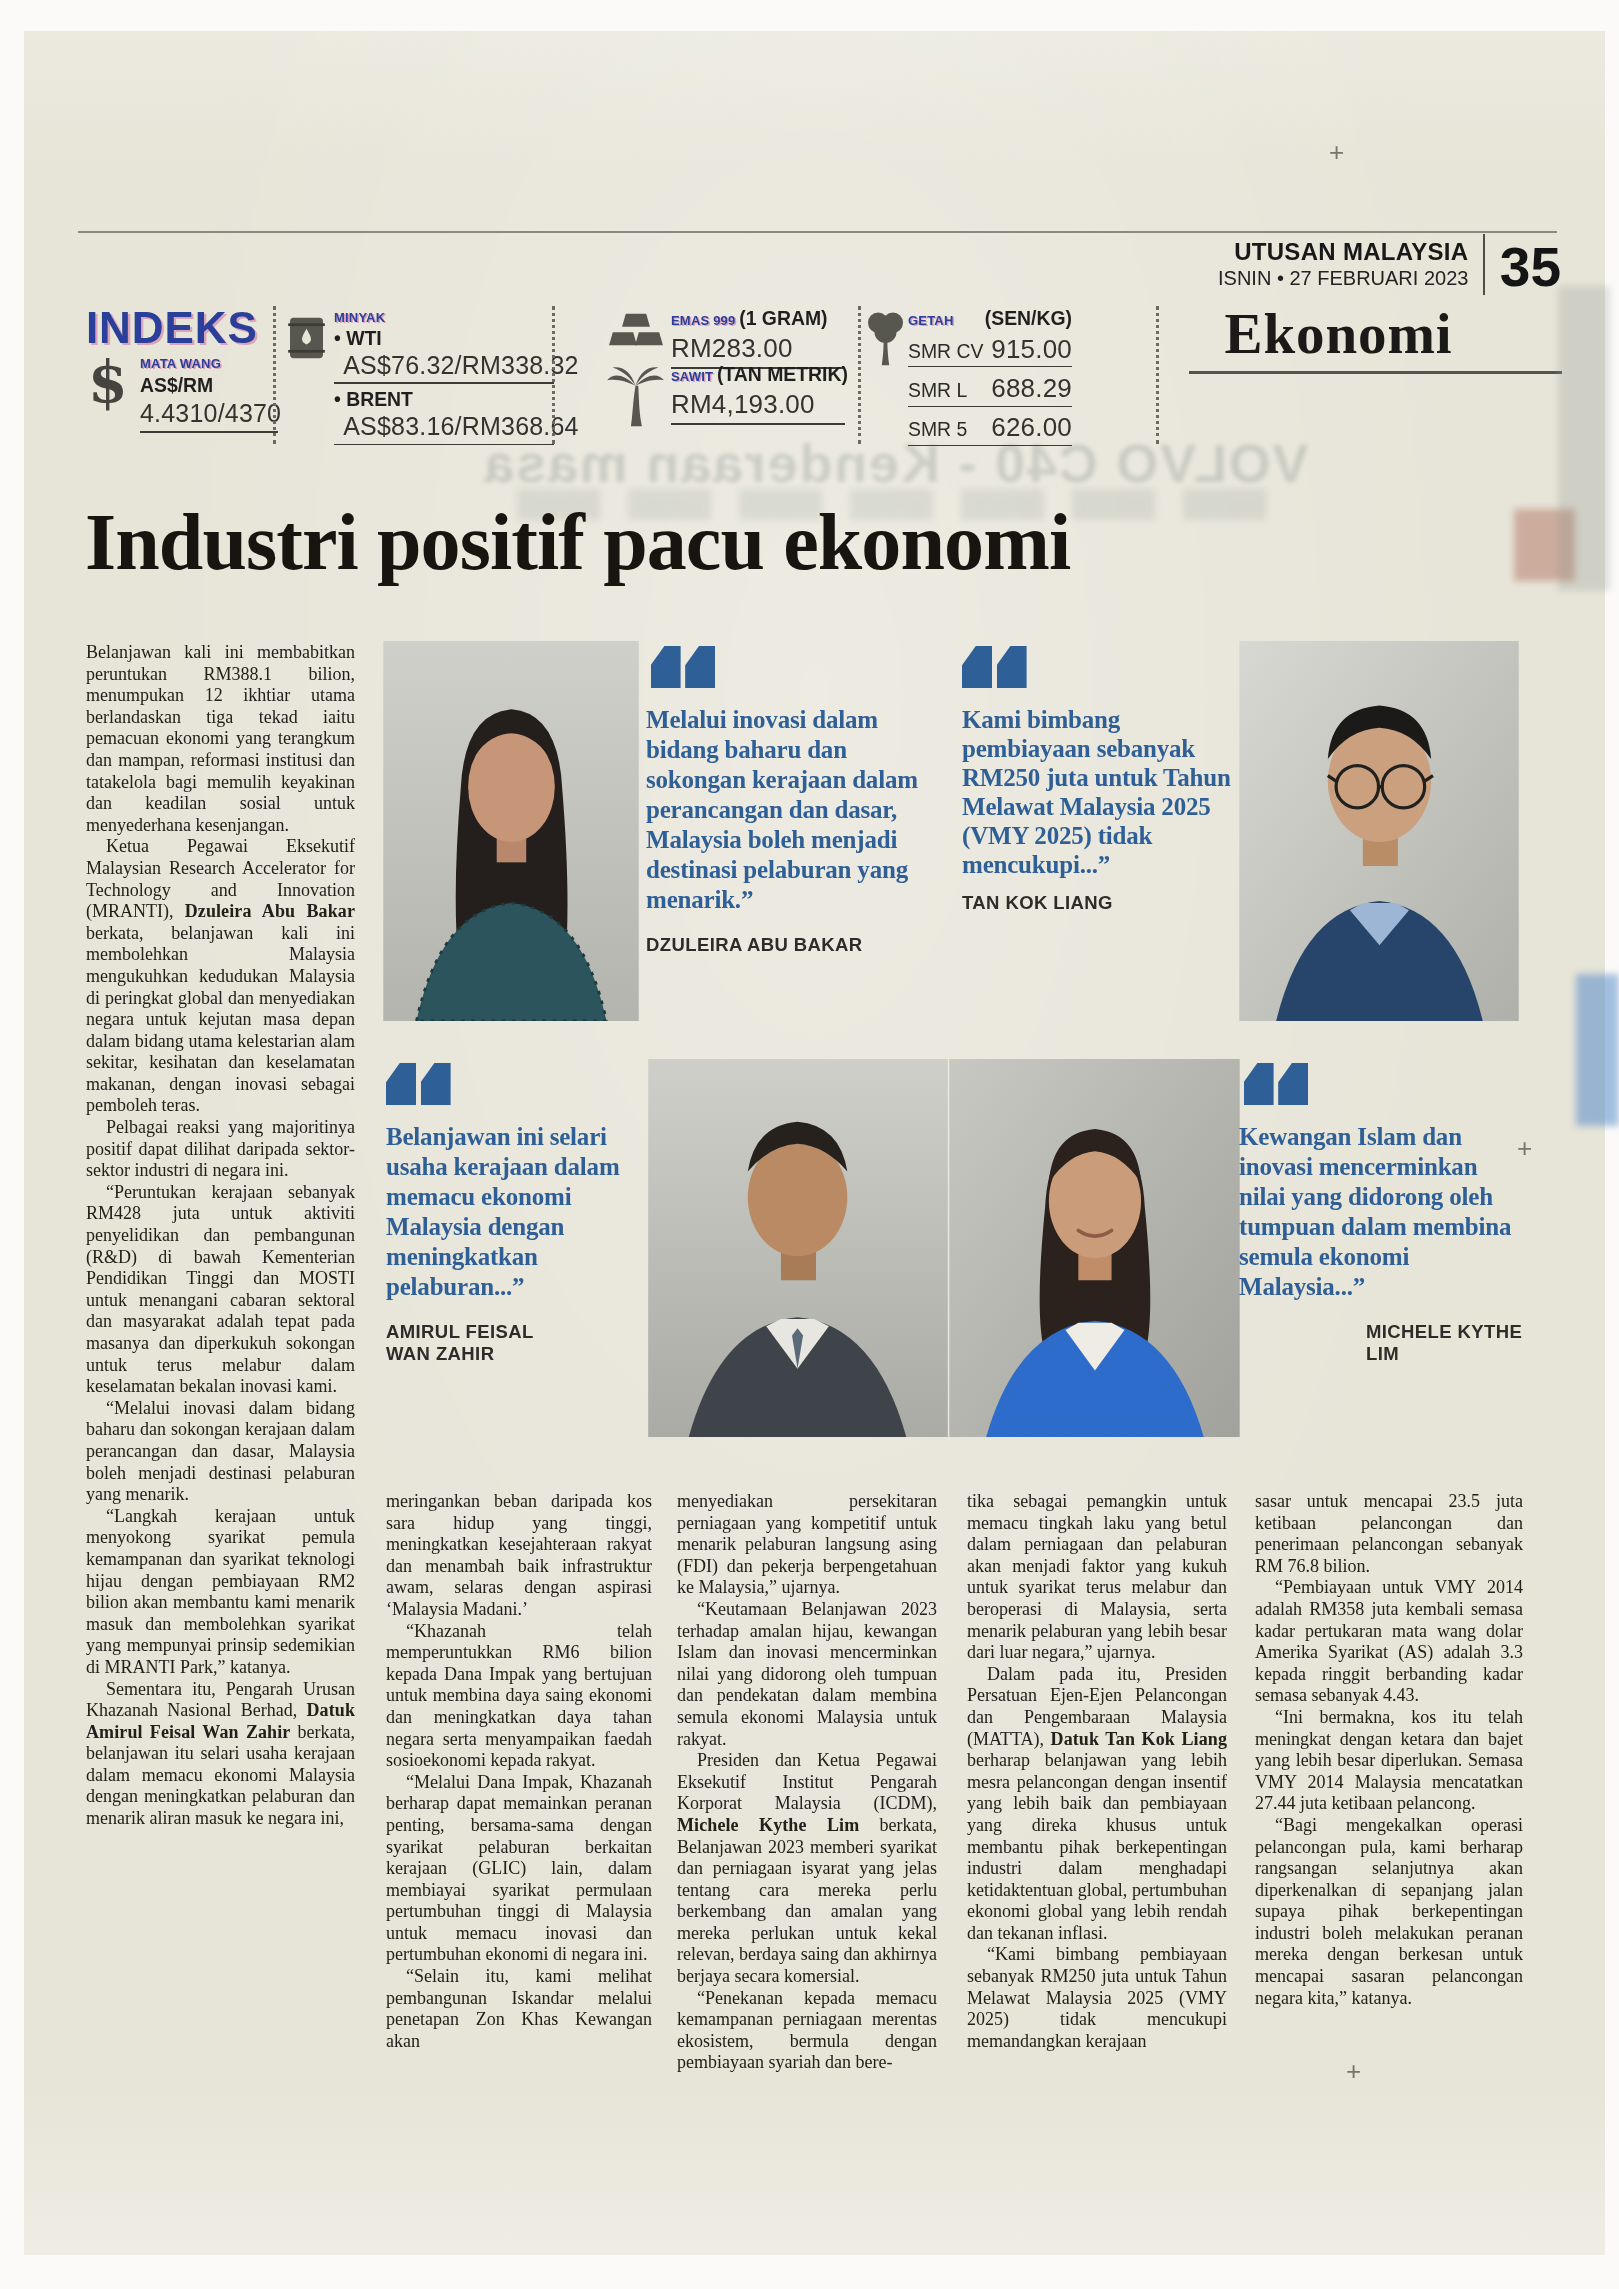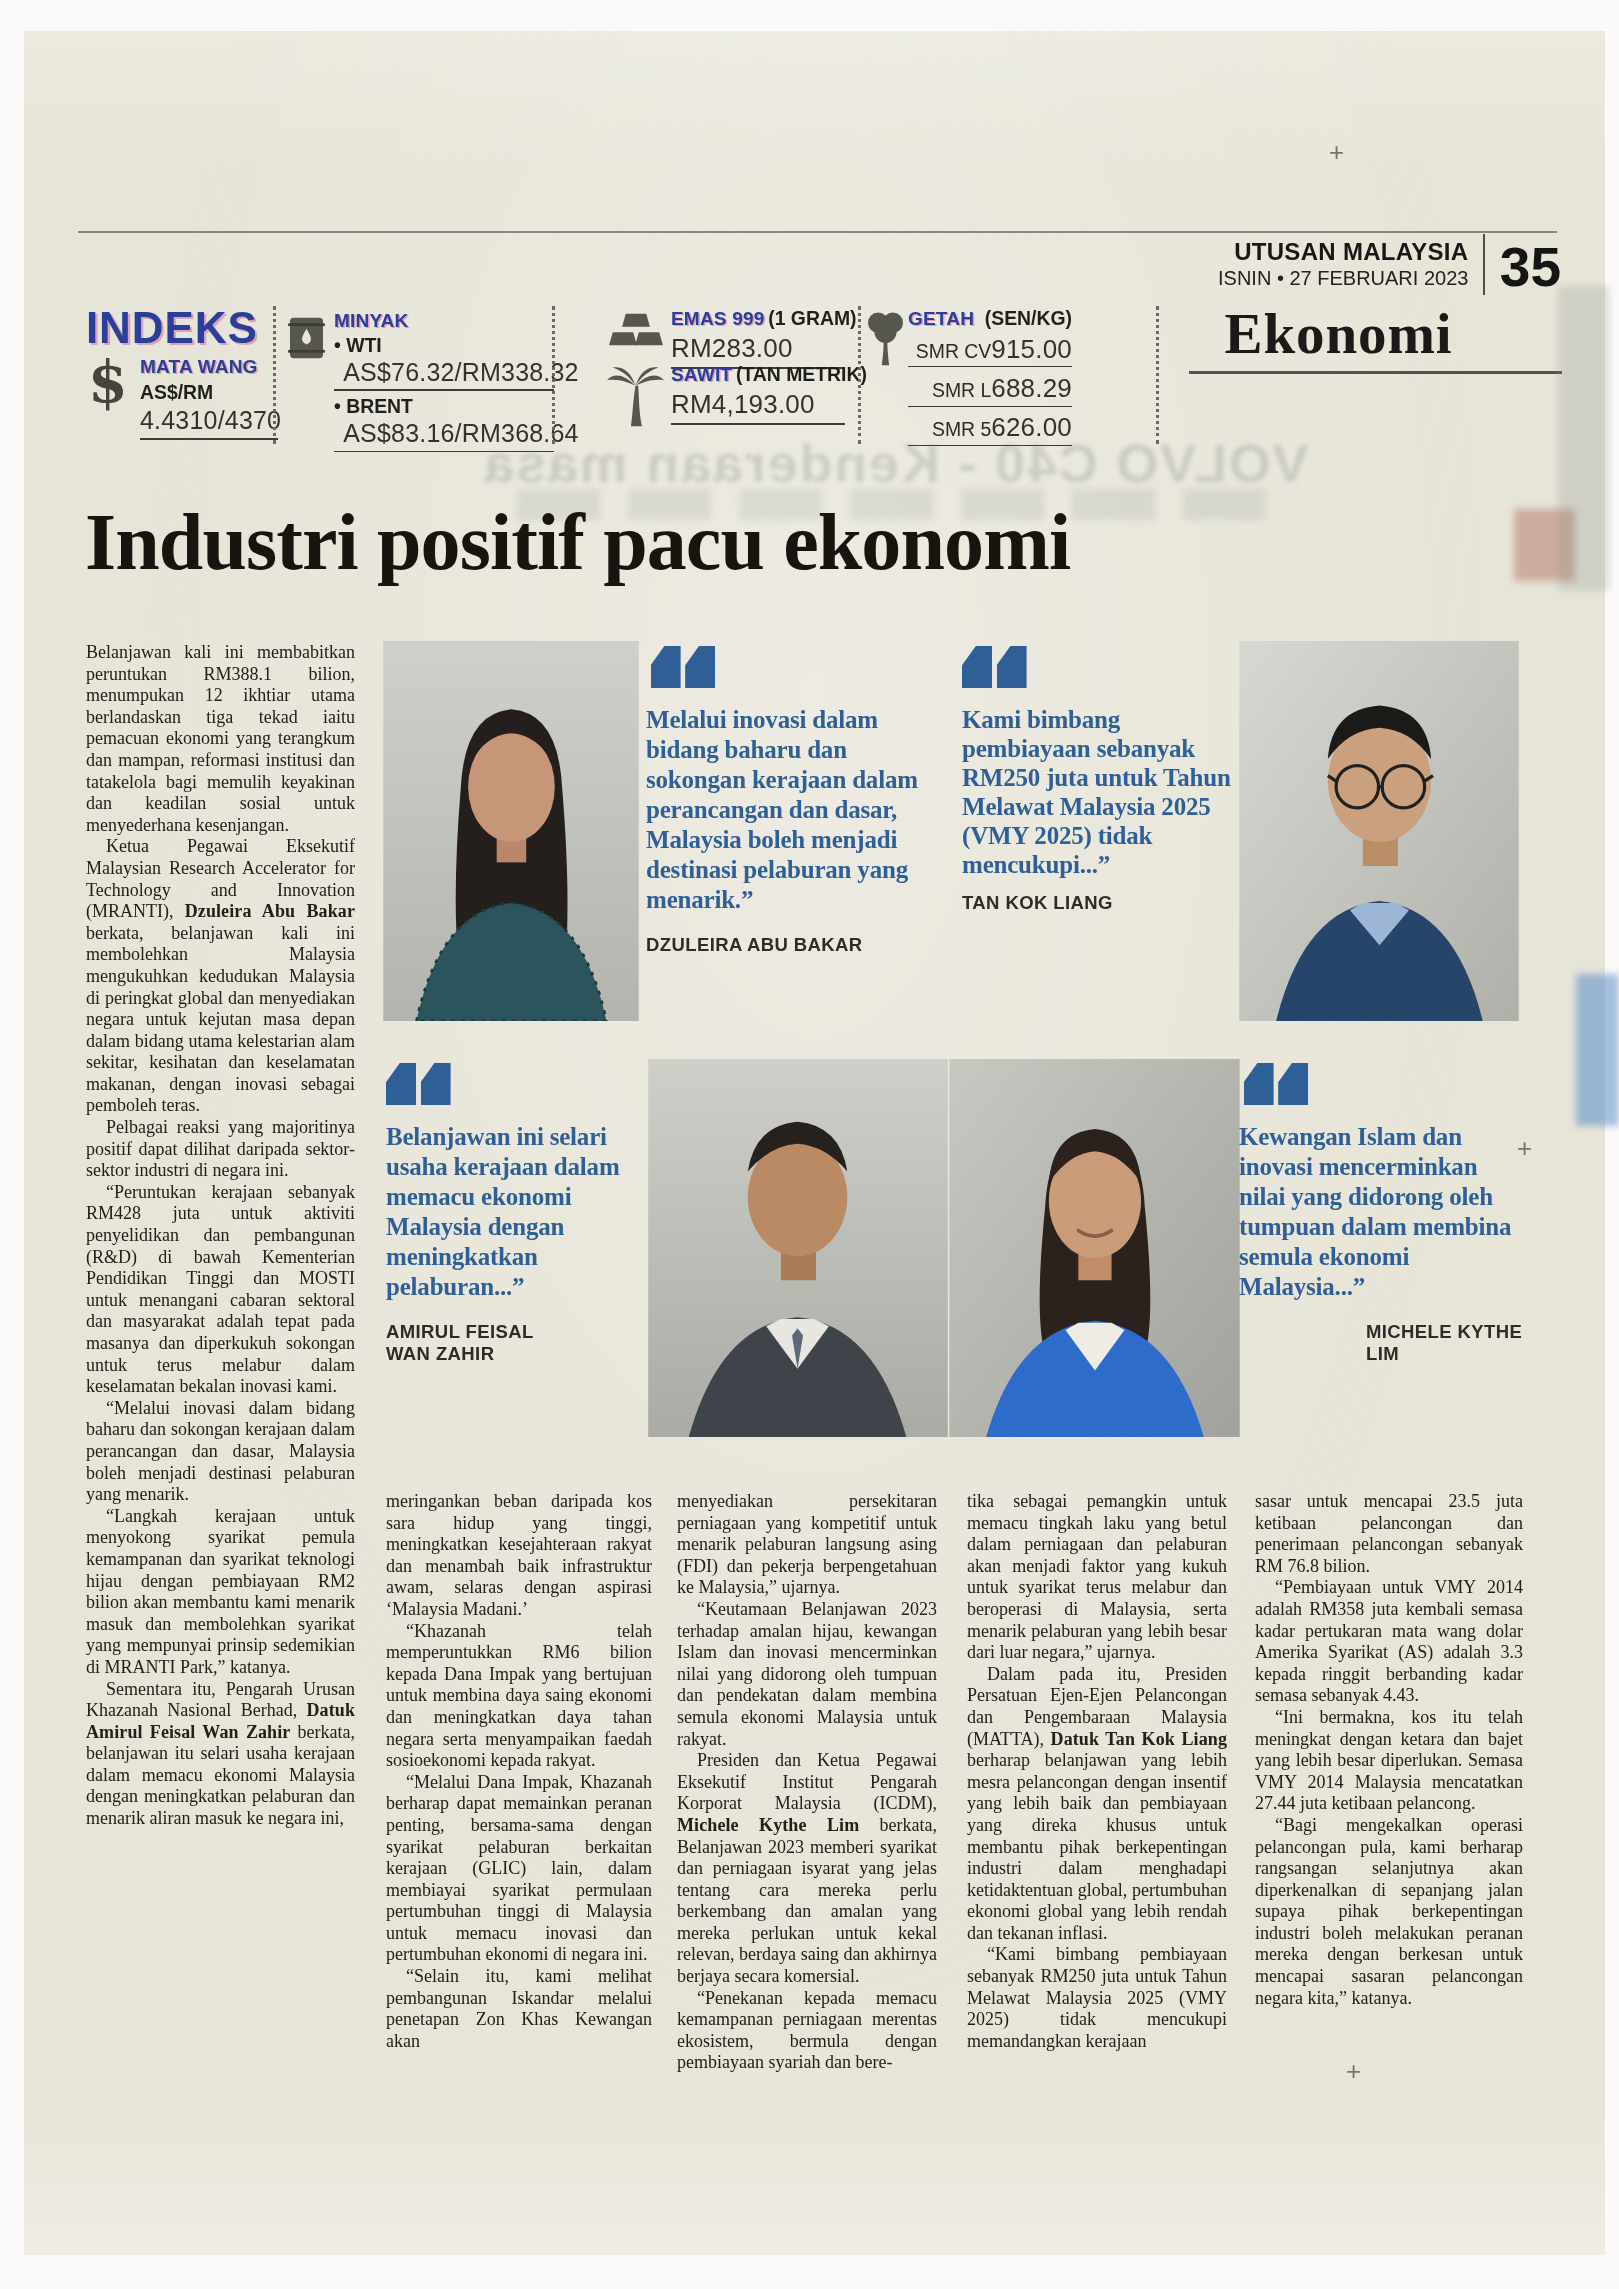--- a/index.html
+++ b/index.html
@@ -26,30 +26,30 @@
   .mast-div{width:1.8px;background:#4d4d4a;}
   .mast-page{font-weight:bold;font-size:55px;color:#151515;line-height:1;padding-top:6px;}
   .mast-section{font-family:"Liberation Serif",serif;font-weight:bold;font-size:57px;color:#1b1a18;
     text-align:center;margin-top:5.5px;padding-right:65px;letter-spacing:0.9px;}
   .mast-rule{position:absolute;left:1189px;top:371px;width:373px;height:2.8px;background:#55534d;}
   
   .sans{font-family:"Liberation Sans","DejaVu Sans",sans-serif;}
   .indeks-title{position:absolute;left:86px;top:303px;font-family:"Liberation Sans",sans-serif;
     font-weight:900;font-size:44px;color:var(--label-blue);letter-spacing:0.9px;
     text-shadow:2.3px 1.8px 0 rgba(194,58,140,.38);}
-  .blue-label{font-family:"Liberation Sans",sans-serif;font-weight:bold;font-size:19px;
+  .blue-label{font-family:"Liberation Sans",sans-serif;font-weight:bold;font-size:13px;
     color:var(--label-blue);text-shadow:1.5px 1.1px 0 rgba(194,58,140,.42);letter-spacing:0.2px;}
   .blk-label{font-family:"Liberation Sans",sans-serif;font-weight:bold;font-size:19.4px;color:#1f1f1d;}
   .val{font-family:"Liberation Sans",sans-serif;font-size:25px;color:#32322f;letter-spacing:0.2px;}
   .rule2{height:1.8px;background:var(--rule);}
   .dotsep{position:absolute;top:306px;height:138px;width:0;border-left:3.7px dotted #6b6a62;}
   .dollar-glyph{position:absolute;left:88px;top:353px;font-family:"DejaVu Serif",serif;
     font-weight:bold;font-size:57px;line-height:1;color:#45443f;}
   .icon-gray{fill:#57564f;}
-  .getah-row{display:flex;justify-content:flex-end;align-items:baseline;
+  .getah-row{display:flex;justify-content:space-between;align-items:baseline;
     border-bottom:1.8px solid var(--rule);padding-bottom:1.8px;margin-bottom:5.5px;width:164px;}
   
   .ghost{position:absolute;left:305px;top:432px;width:1181px;height:65px;overflow:hidden;
     transform:scaleX(-1);opacity:.18;filter:blur(2.3px);
     font-family:"Liberation Sans",sans-serif;font-weight:900;font-size:54px;color:#3c544f;
     text-align:center;letter-spacing:1.8px;}
   .ghost2{position:absolute;left:517px;top:489px;width:757px;height:31px;opacity:.10;filter:blur(3.7px);
     background:repeating-linear-gradient(90deg,#3c544f 0 83px,transparent 83px 111px);}
   .blob{position:absolute;filter:blur(3.7px);}
   

